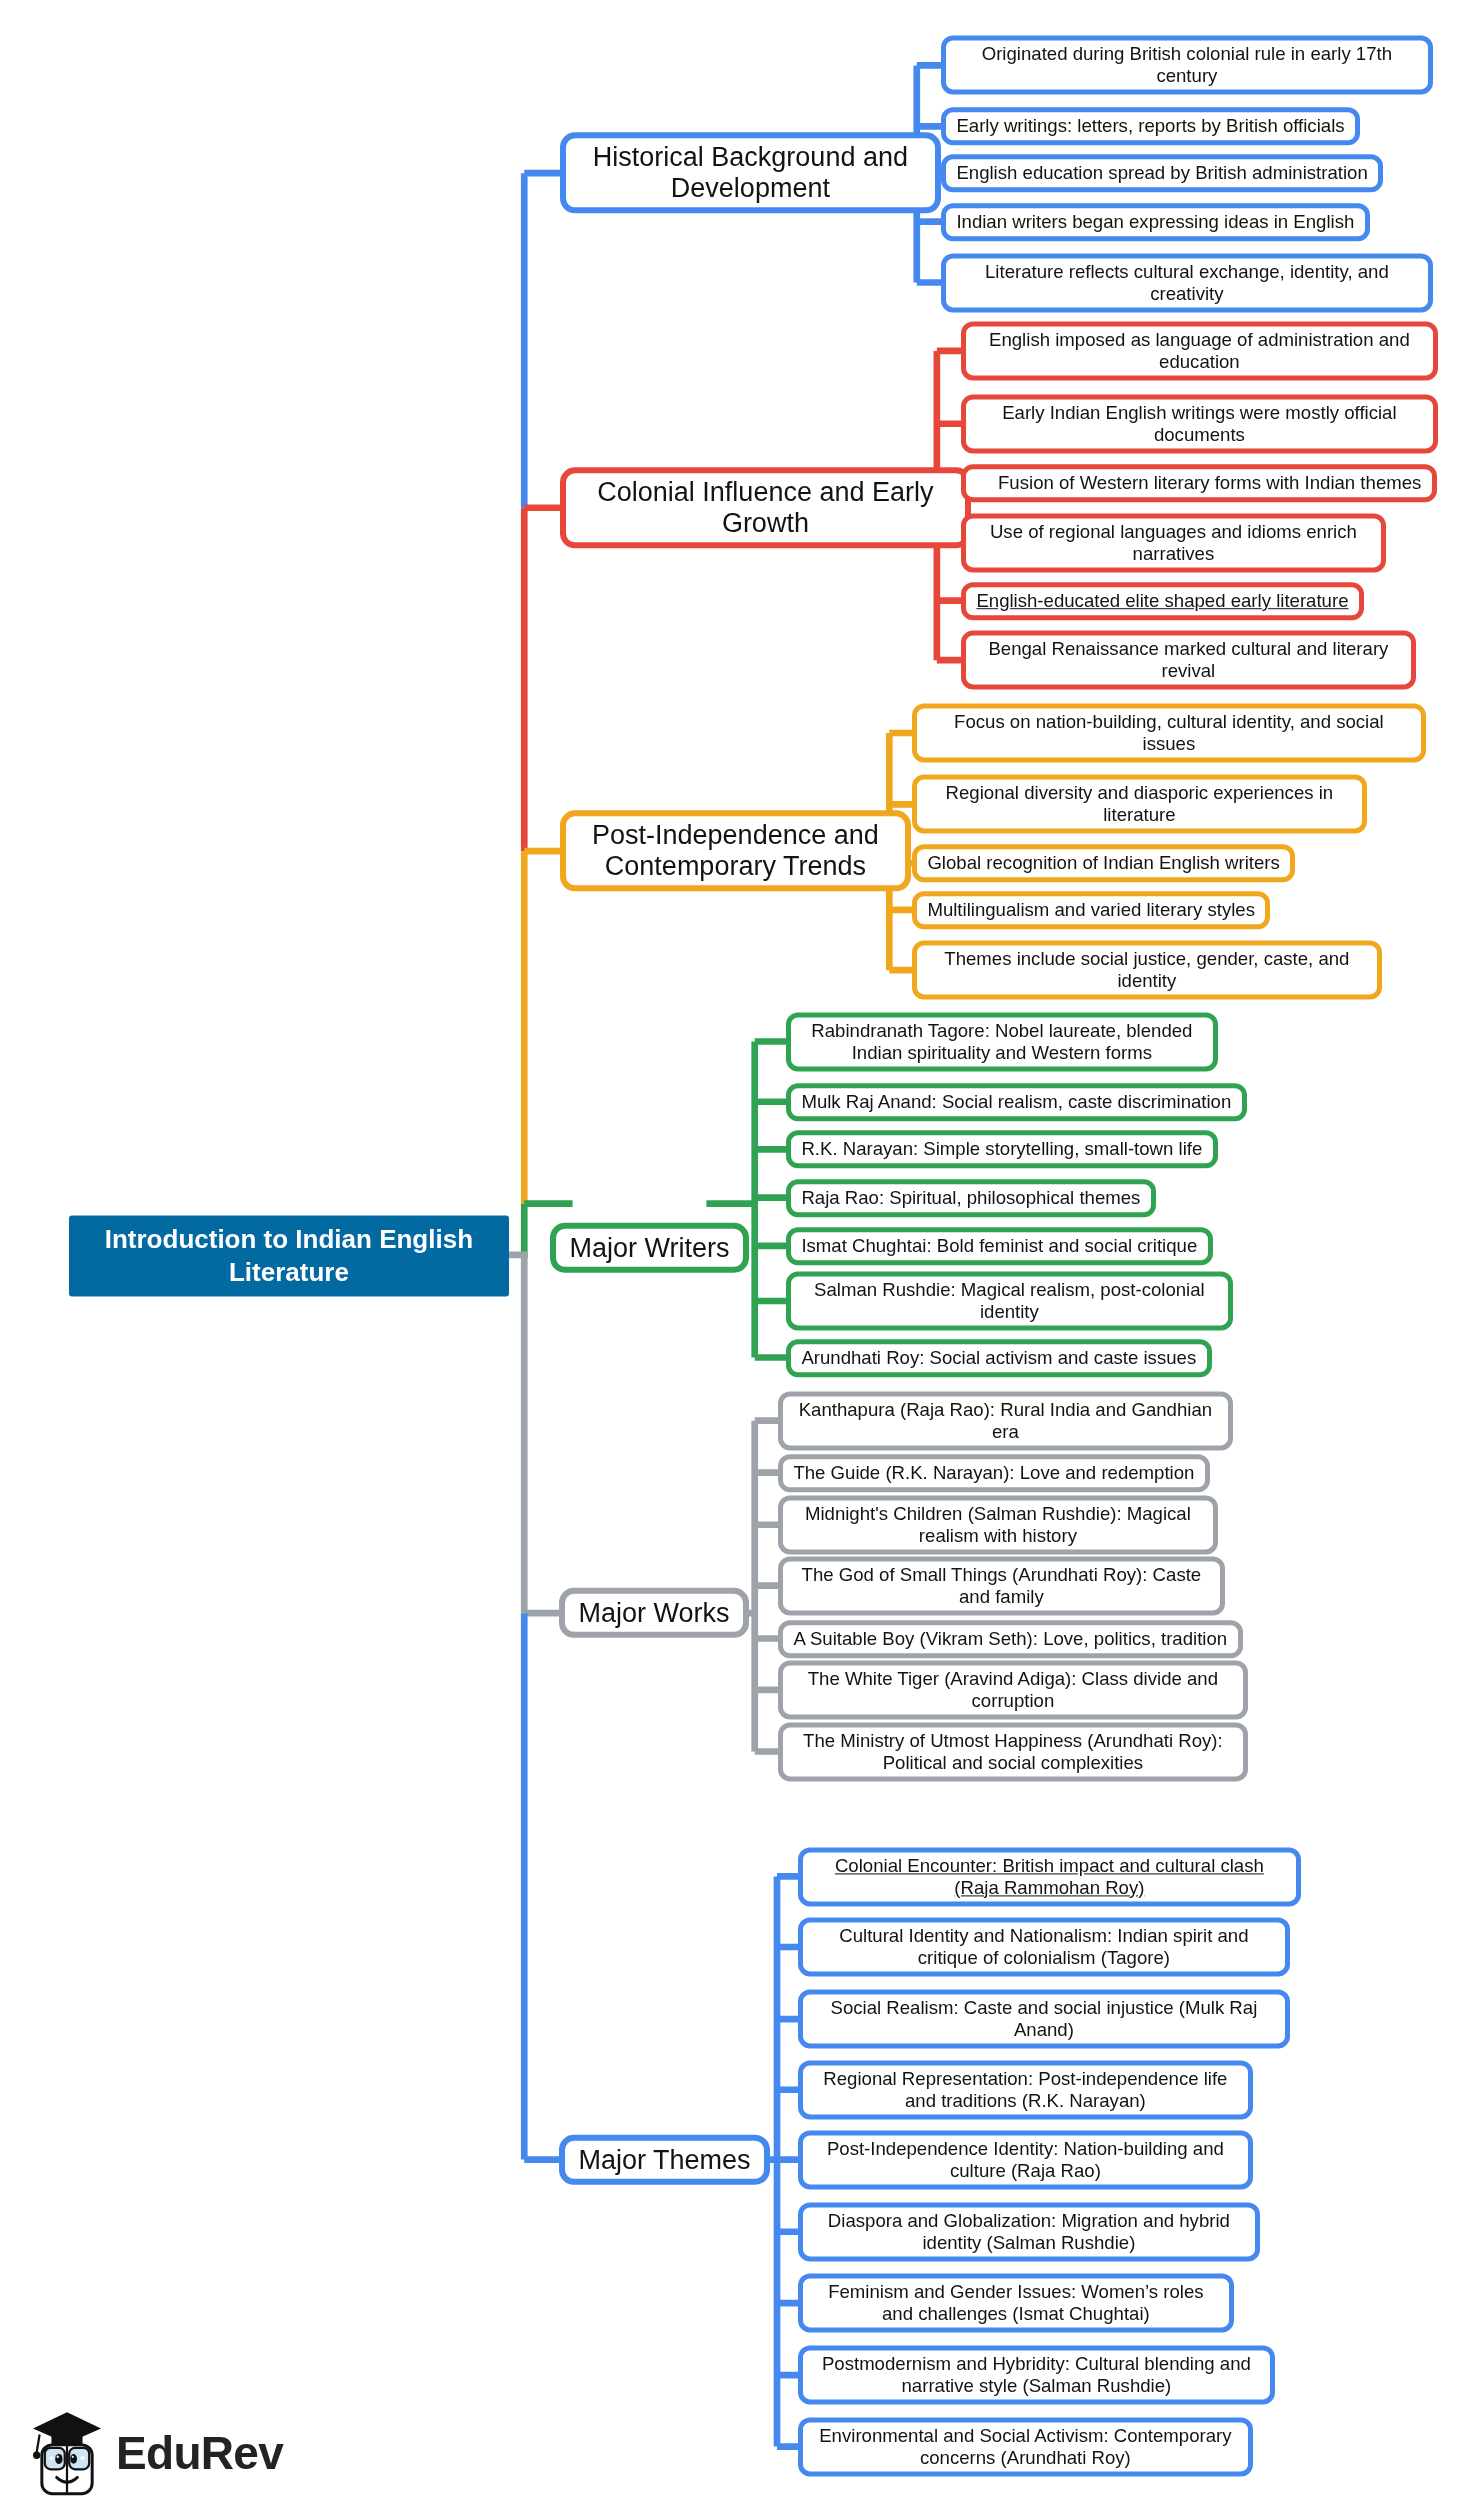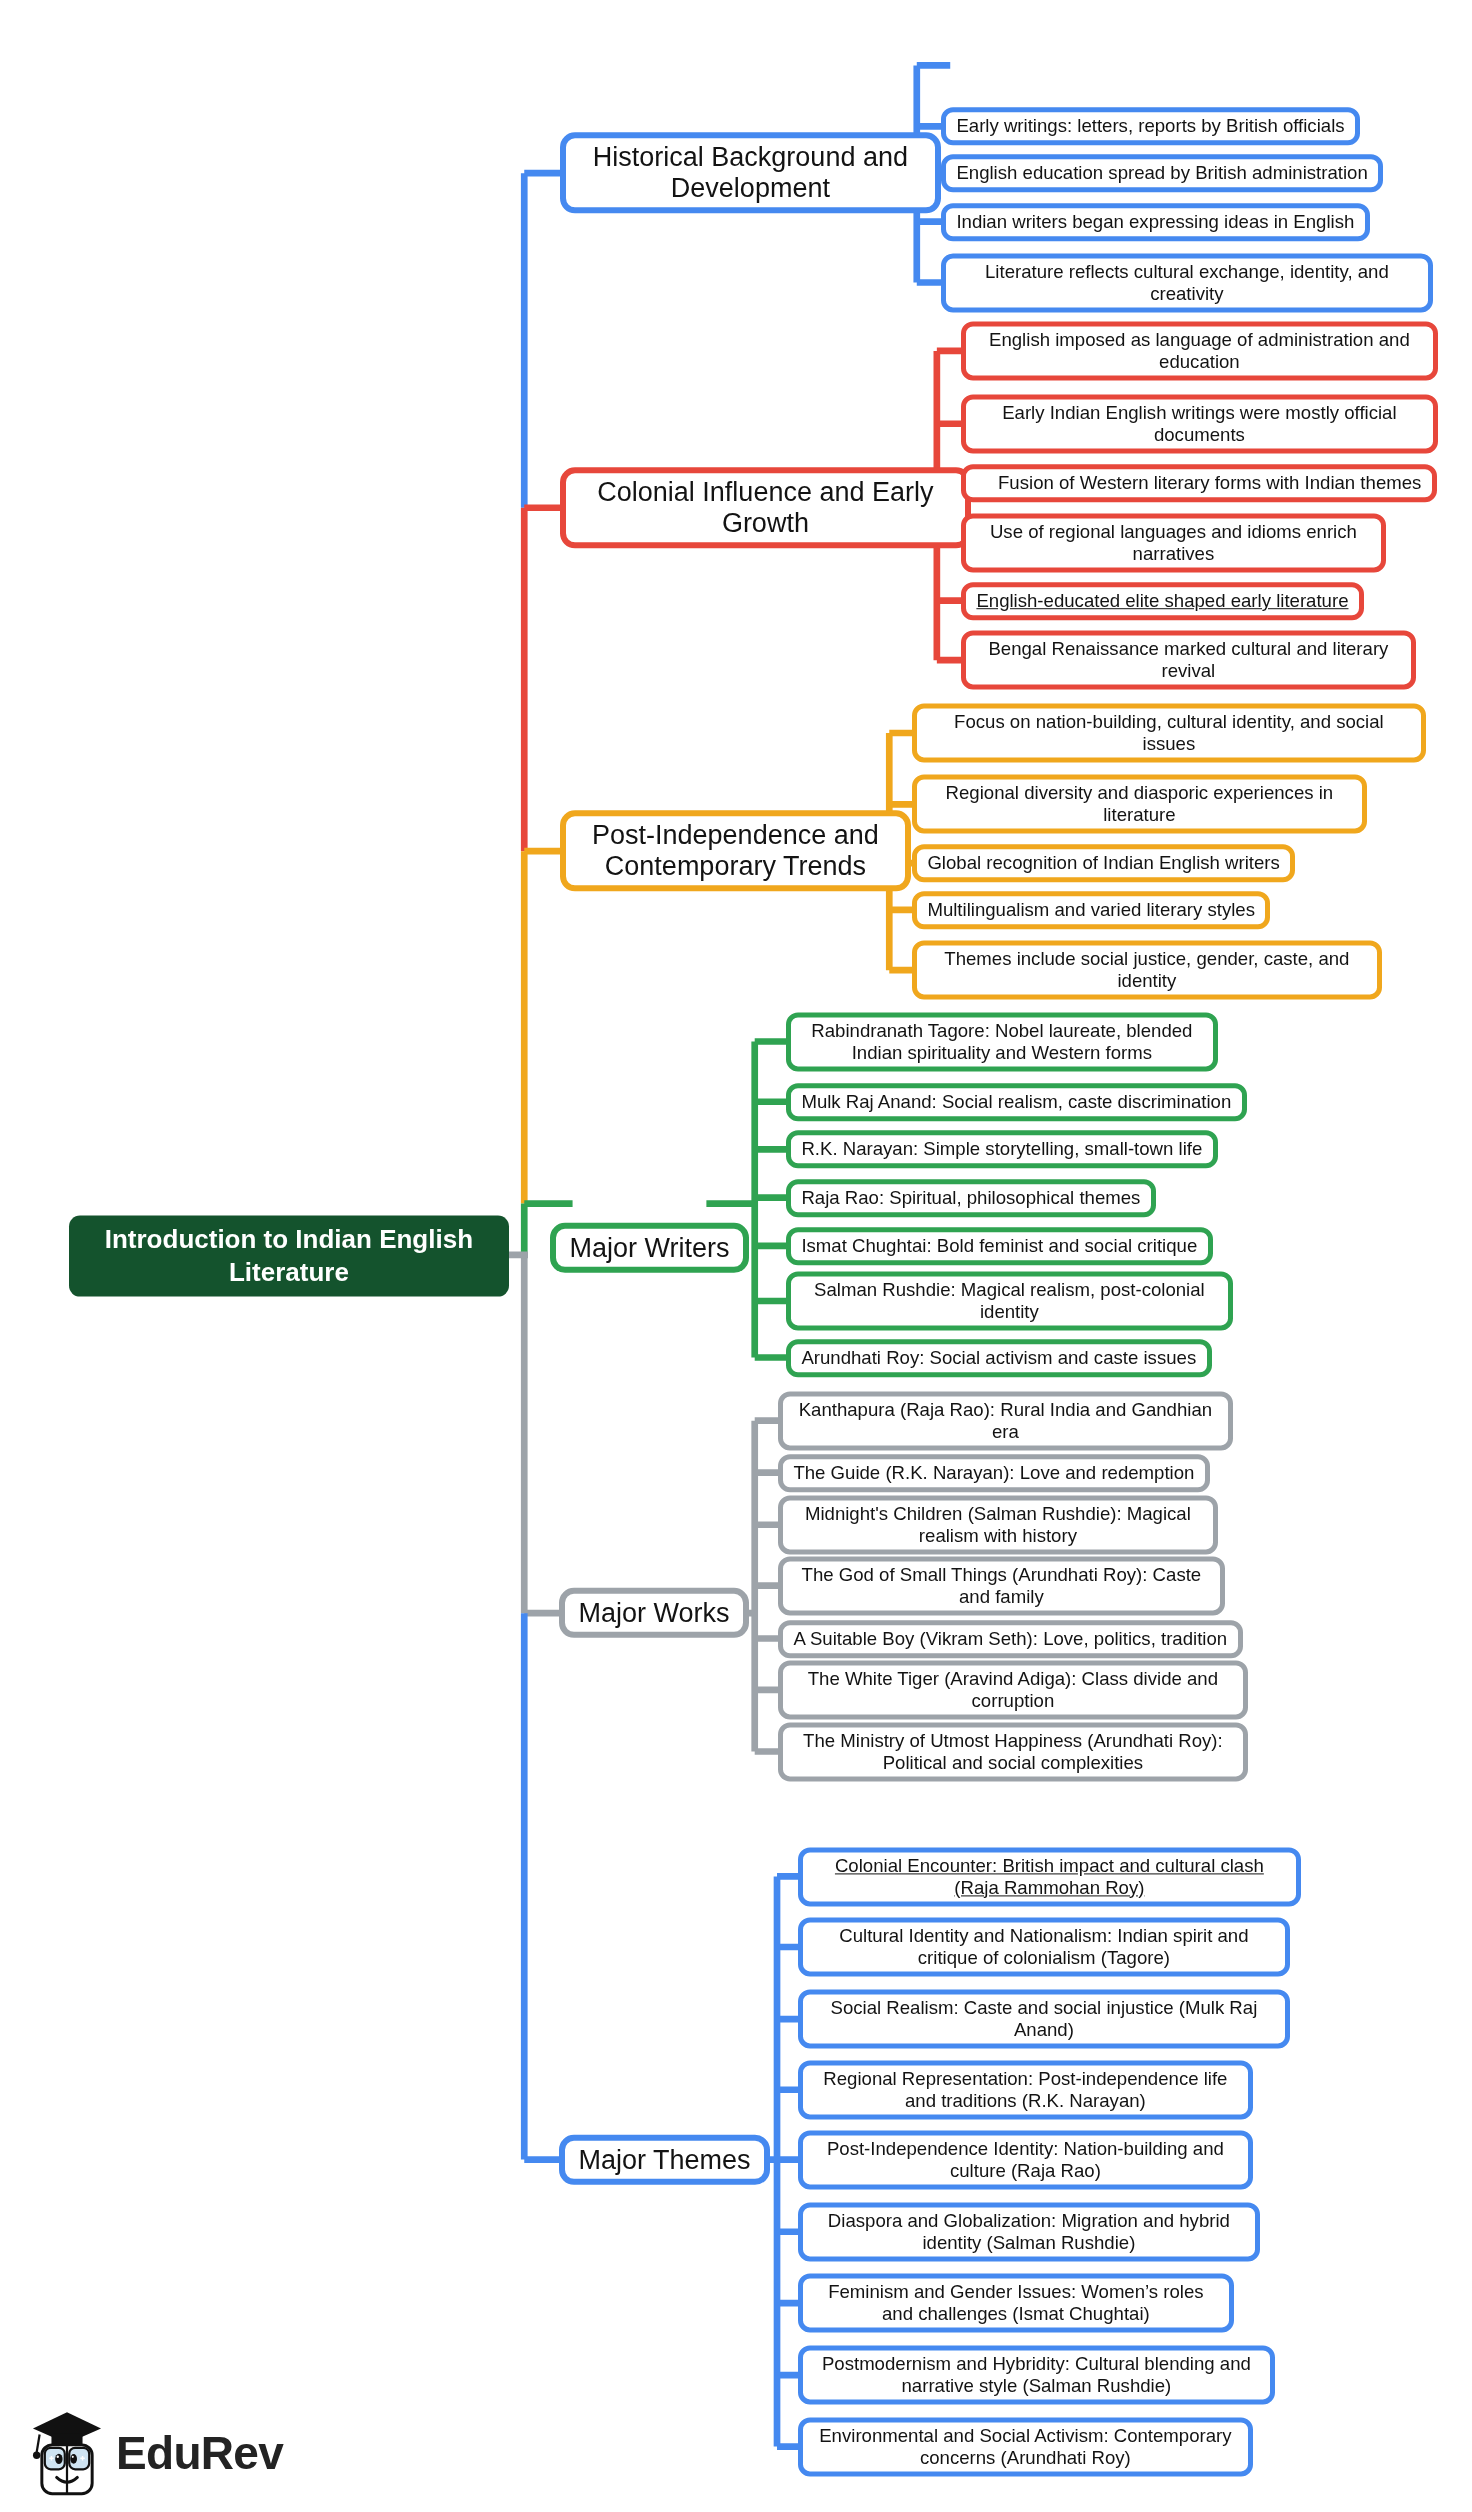--- a/index.html
+++ b/index.html
@@ -12,22 +12,22 @@
 
   .node { position:absolute; transform:translateY(-50%); background:#fff; color:#131313;
           text-align:center; width:max-content; }
   .leaf { border:5.2px solid var(--c); border-radius:12px; padding:3px 10.4px;
           font-size:18.6px; line-height:21.6px; }
   .leaf.one { white-space:nowrap; }
   .blabel { border:6px solid var(--c); border-radius:15px; padding:3.7px 13.4px;
           font-size:27px; line-height:31px; }
   .blabel.one { white-space:nowrap; }
   .root-node { position:absolute; transform:translateY(-50%); left:69px; top:1256px;
-          width:max-content; max-width:413px; background:#14532d; color:#ffffff;
-          font-weight:bold; font-size:26px; line-height:33px; border-radius:11px;
+          width:max-content; max-width:413px; background:#0369a1; color:#ffffff;
+          font-weight:bold; font-size:26px; line-height:33px; border-radius:3px;
           padding:7.4px 13.4px; text-align:center; }
   .logo { position:absolute; left:30px; top:2409px; display:flex; align-items:center; gap:12px; }
   .logo .brand { font-size:46px; font-weight:bold; color:#232323; letter-spacing:-0.7px; }
 </style>
 </head>
 <body style="--root-conn: #9DA3A9;">
 
 <div class="canvas">
 
   <svg class="connectors" width="1473" height="2512" viewBox="0 0 1981 3379">
@@ -54,20 +54,21 @@
 
   <div class="root-node">Introduction to Indian English Literature</div>
 
   <div class="node blabel" style="left: 560px; top: 173px; max-width: 342px; --c: #4589F0;">Historical Background and Development</div>
   <div class="node blabel" style="left: 560px; top: 508px; max-width: 372px; --c: #E7473B;">Colonial Influence and Early Growth</div>
   <div class="node blabel" style="left: 560px; top: 851px; max-width: 312px; --c: #F0A71D;">Post-Independence and Contemporary Trends</div>
   <div class="node blabel one" style="left: 550px; top: 1204px; margin-top: 44px; --c: #2FA351;">Major Writers</div>
   <div class="node blabel one" style="left: 559px; top: 1613px; --c: #9DA3A9;">Major Works</div>
   <div class="node blabel one" style="left: 559px; top: 2160px; --c: #4589F0;">Major Themes</div>
 
+  <div class="node leaf" style="left: 941px; top: 65px; max-width: 461px; --c: #4589F0;">Originated during British colonial rule in early 17th century</div>
   <div class="node leaf one" style="left: 941px; top: 126px; --c: #4589F0;">Early writings: letters, reports by British officials</div>
   <div class="node leaf one" style="left: 941px; top: 173px; --c: #4589F0;">English education spread by British administration</div>
   <div class="node leaf one" style="left: 941px; top: 222px; --c: #4589F0;">Indian writers began expressing ideas in English</div>
   <div class="node leaf" style="left: 941px; top: 283px; max-width: 461px; --c: #4589F0;">Literature reflects cultural exchange, identity, and creativity</div>
 
   <div class="node leaf" style="left: 961px; top: 351px; max-width: 446px; --c: #E7473B;">English imposed as language of administration and education</div>
   <div class="node leaf" style="left: 961px; top: 424px; max-width: 446px; --c: #E7473B;">Early Indian English writings were mostly official documents</div>
   <div class="node leaf one" style="left: 961px; top: 483px; padding-left: 32px; --c: #E7473B;">Fusion of Western literary forms with Indian themes</div>
   <div class="node leaf" style="left: 961px; top: 543px; max-width: 394px; --c: #E7473B;">Use of regional languages and idioms enrich narratives</div>
   <div class="node leaf one" style="left: 961px; top: 601px; text-decoration: underline; --c: #E7473B;">English-educated elite shaped early literature</div>

